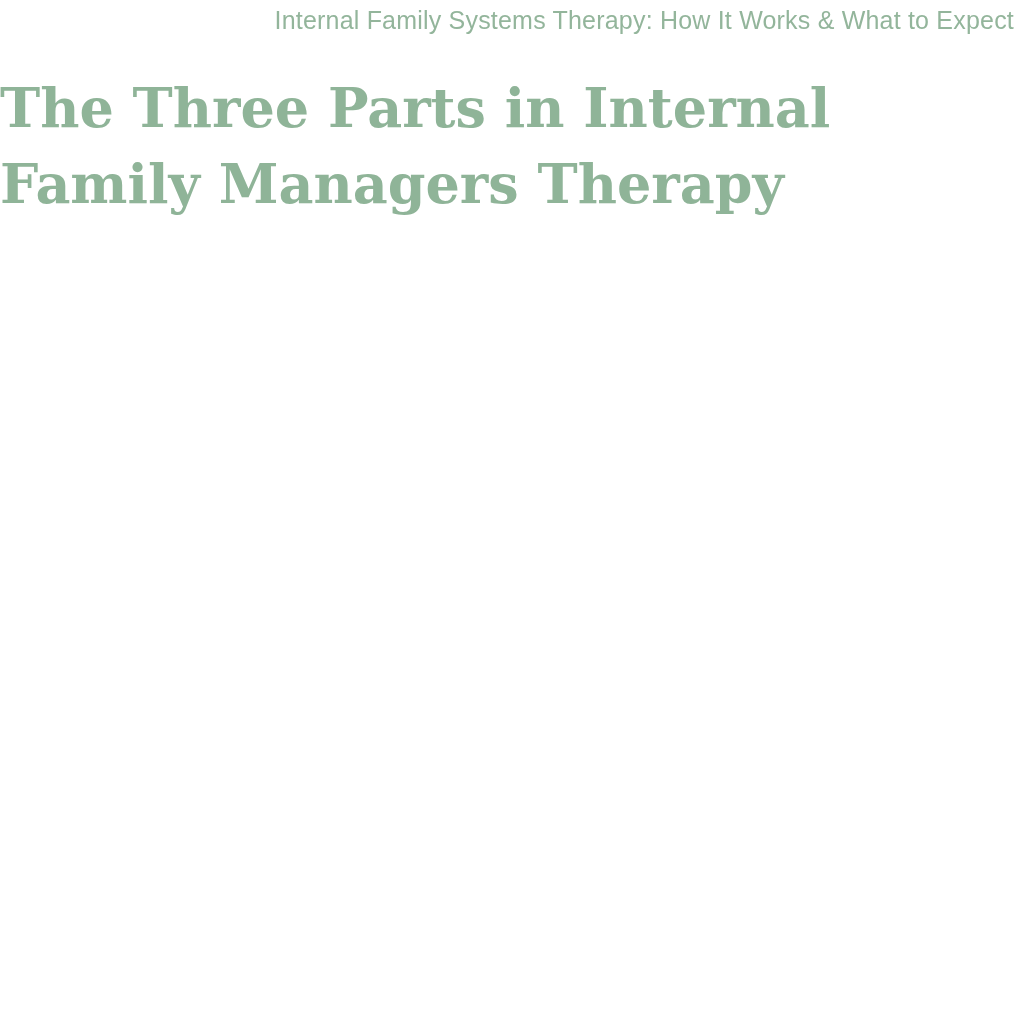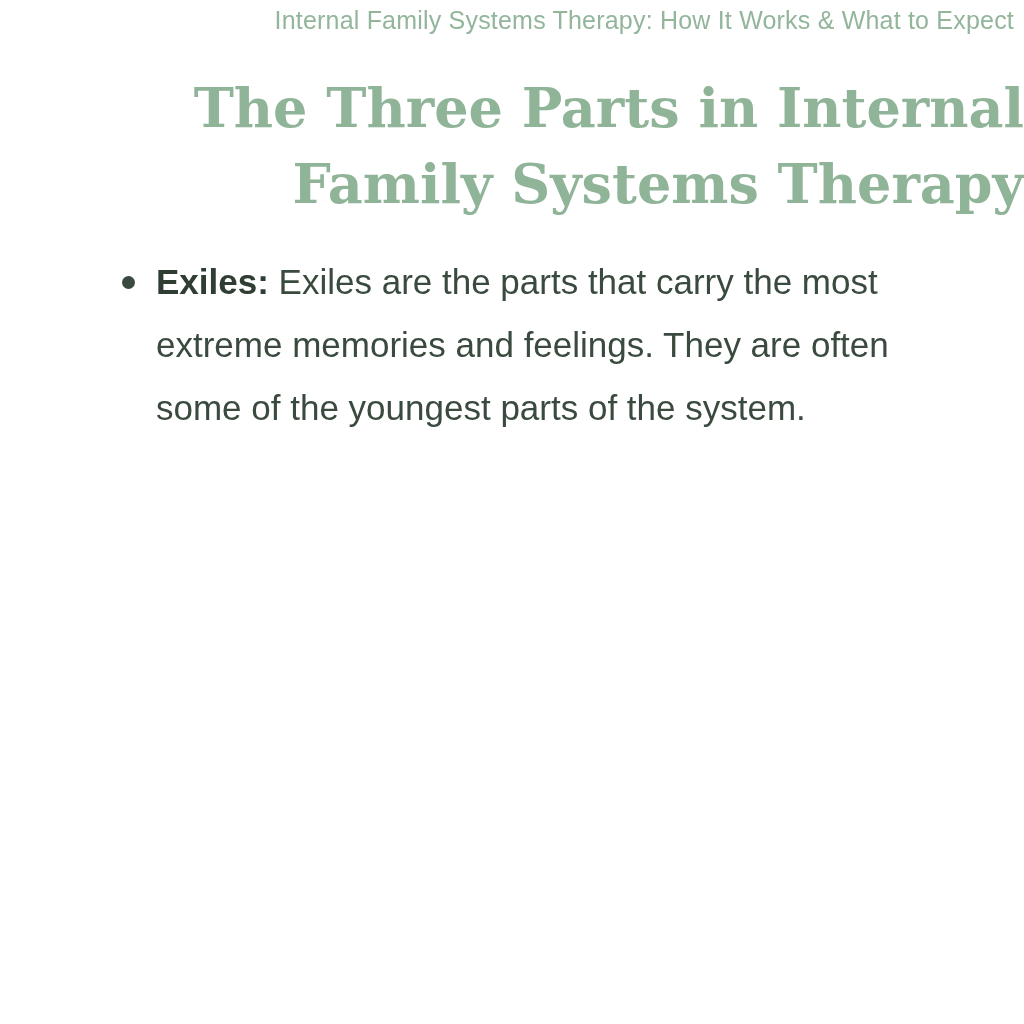--- a/index.html
+++ b/index.html
@@ -1,41 +1,37 @@
 <!DOCTYPE html>
 <html><head>
 <meta charset="utf-8">
 <style>
   html, body { margin:0; padding:0; }
   body { width:1024px; height:1024px; background:#ffffff; position:relative; overflow:hidden; font-family:"Liberation Sans", sans-serif; }
   .top-caption { position:absolute; top:6px; right:10px; font-size:25px; color:#93b59b; letter-spacing:0.2px; }
-  .title { position:absolute; top:70px; left:0; width:1024px; text-align:right; font-family:"DejaVu Serif", serif; font-weight:bold; font-size:54px; line-height:76px; color:#8fb498; }
+  .title { position:absolute; top:70px; left:0; width:1024px; text-align:left; font-family:"DejaVu Serif", serif; font-weight:bold; font-size:54px; line-height:76px; color:#8fb498; }
   .list { position:absolute; top:250px; left:118px; width:840px; margin:0; padding:0; list-style:none; }
   .item { position:relative; padding-left:38px; font-size:35px; line-height:63px; color:#3a4a3e; }
   .bullet { position:absolute; left:4px; top:26px; width:13px; height:13px; border-radius:50%; background:#3a4a3e; }
   .term { font-weight:bold; color:#2f3d33; }
   .footer { position:absolute; left:22px; top:1034px; display:flex; align-items:flex-end; gap:2px; }
   .brand-word { font-size:15px; color:#9a9a9a; letter-spacing:1px; }
   .brand-script { font-family:"DejaVu Serif", serif; font-style:italic; font-size:24px; color:#4caf62; letter-spacing:3px; }
 </style>
 </head>
 <body>
 
 <div class="top-caption">Internal Family Systems Therapy: How It Works &amp; What to Expect</div>
 
 <div class="title">
   <div>The Three Parts in Internal</div>
-  <div>Family Systems Therapy</div>
+  <div>Family Managers Therapy</div>
 </div>
 
 <ul class="list">
-  <li class="item">
-    <span class="bullet"></span>
-    <span class="term">Exiles:</span><span> Exiles are the parts that carry the most extreme memories and feelings. They are often some of the youngest parts of the system.</span>
-  </li>
 </ul>
 
 <div class="footer">
   <svg width="18" height="16" viewBox="0 0 18 16">
     <path d="M9 3 C6 5 6 10 9 13 C12 10 12 5 9 3 Z M2 6 C2 11 5 14 9 14 C13 14 16 11 16 6 C13 6 11 8 9 10 C7 8 5 6 2 6 Z" fill="none" stroke="#4caf62" stroke-width="1.4"></path>
   </svg>
   <span class="brand-word">CHOOSING</span>
   <span class="brand-script">broken</span>
 </div>
 

